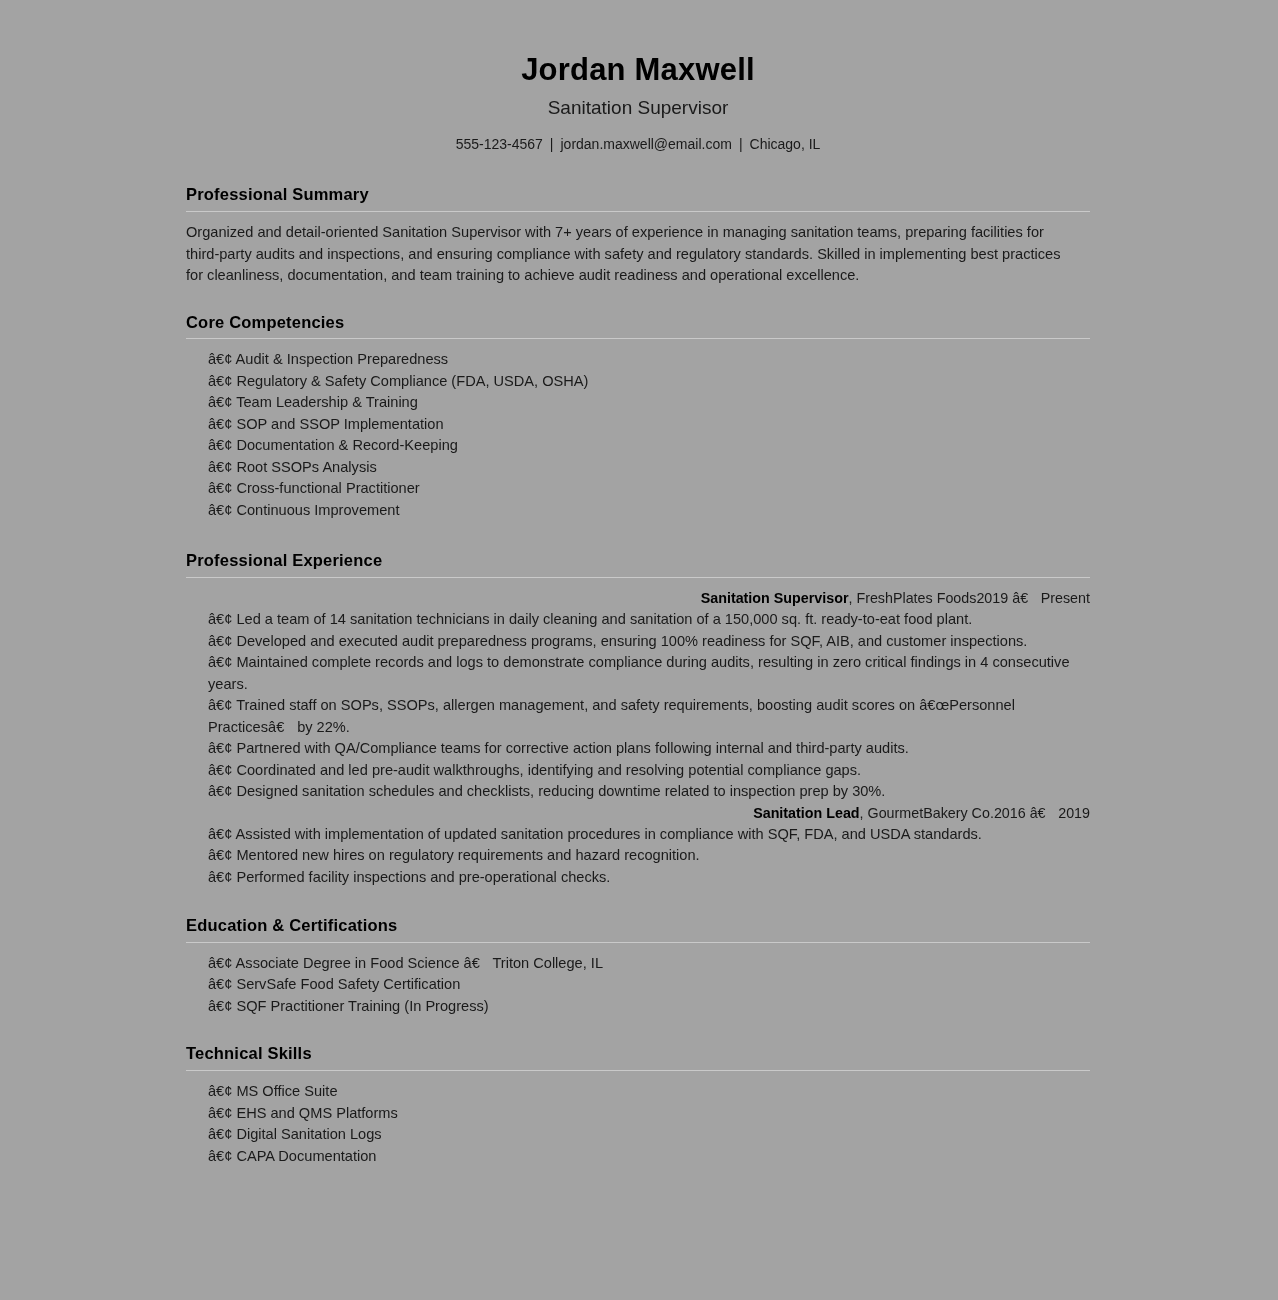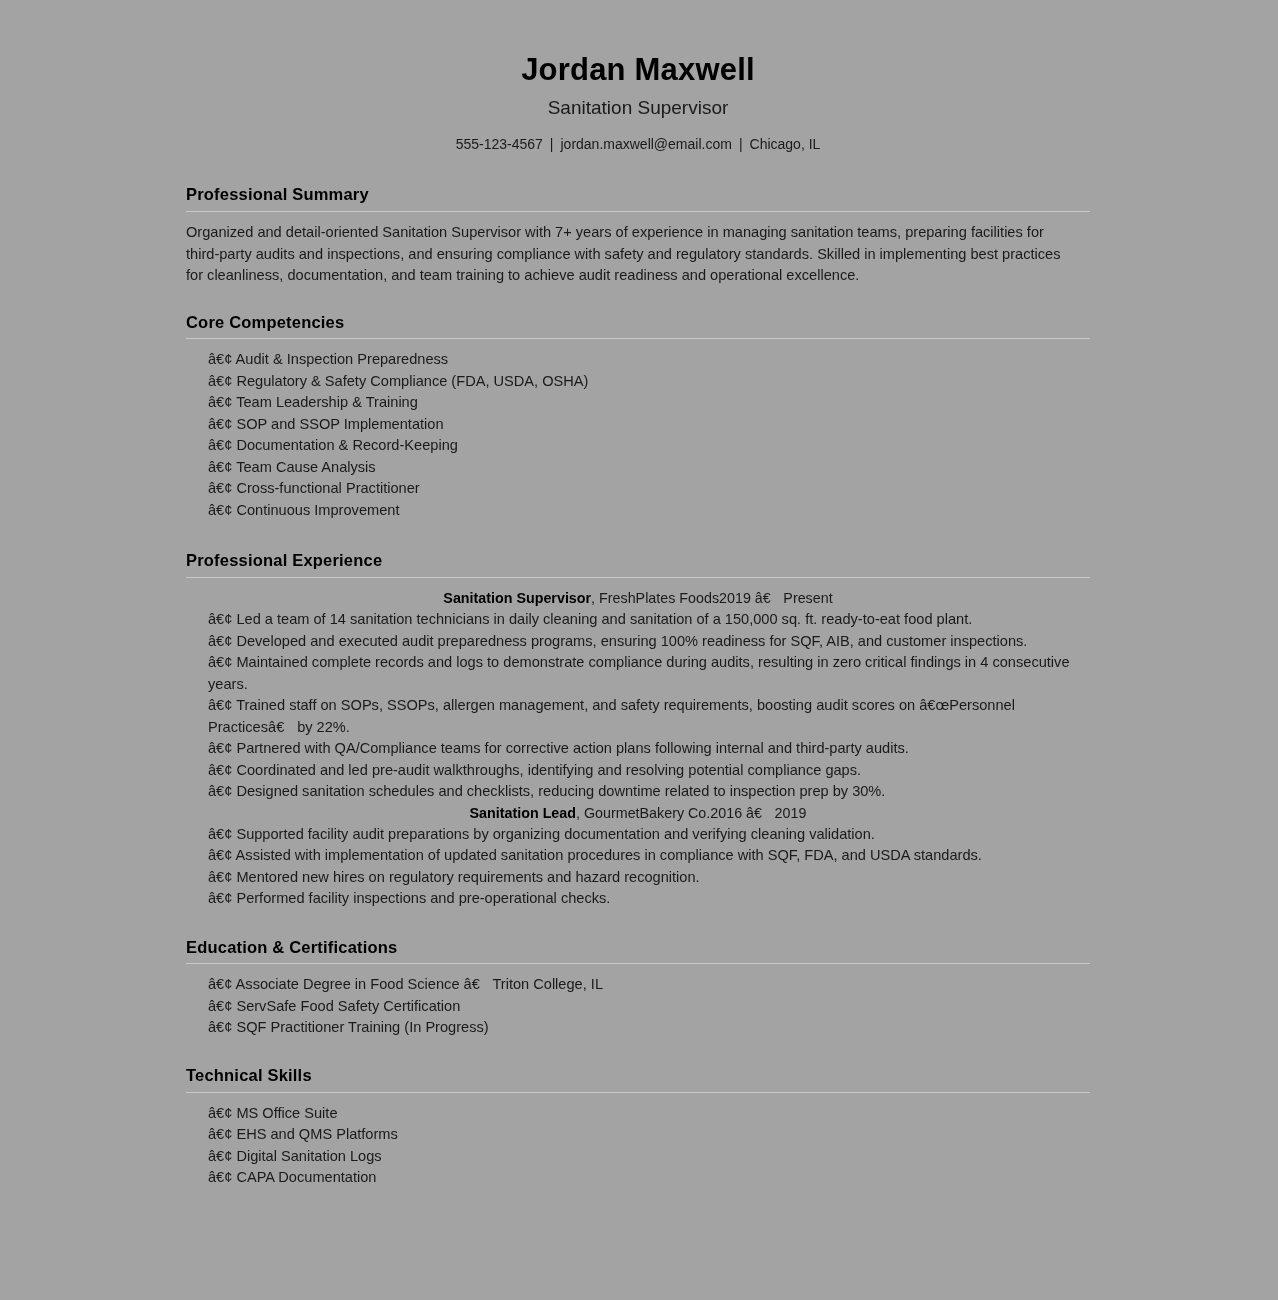--- a/index.html
+++ b/index.html
@@ -89,21 +89,21 @@
   .blist li {
     font-size: 14.6px;
     line-height: 21.5px;
     color: #1a1a1a;
   }
 
   
   .job { margin-top: 2px; }
   .job-head {
     display: flex;
-    justify-content: center;
+    justify-content: flex-end;
     align-items: baseline;
     font-size: 14.3px;
     line-height: 21px;
     width: 904px;
   }
   .job-left { white-space: nowrap; }
   .job-role { font-weight: bold; color: #000000; }
   .job-company { font-weight: normal; color: #1a1a1a; }
   .job-dates {
     font-weight: normal;
@@ -146,21 +146,21 @@
 
     <div class="section" style="margin-top:26px;">
       <div class="section-title">Core Competencies</div>
       <div class="rule"></div>
       <ul class="blist" id="competencies-list">
           <li>â€¢ Audit &amp; Inspection Preparedness</li>
           <li>â€¢ Regulatory &amp; Safety Compliance (FDA, USDA, OSHA)</li>
           <li>â€¢ Team Leadership &amp; Training</li>
           <li>â€¢ SOP and SSOP Implementation</li>
           <li>â€¢ Documentation &amp; Record-Keeping</li>
-          <li>â€¢ Team Cause Analysis</li>
+          <li>â€¢ Root SSOPs Analysis</li>
           <li>â€¢ Cross-functional Practitioner</li>
           <li>â€¢ Continuous Improvement</li>
         </ul>
     </div>
 
     <div class="section" style="margin-top:30px;">
       <div class="section-title exp-section-title">Professional Experience</div>
       <div class="rule"></div>
       <div id="experience-list">
           <div class="job">
@@ -177,21 +177,20 @@
               <li>â€¢ Coordinated and led pre-audit walkthroughs, identifying and resolving potential compliance gaps.</li>
               <li>â€¢ Designed sanitation schedules and checklists, reducing downtime related to inspection prep by 30%.</li>
             </ul>
           </div>
           <div class="job">
             <div class="job-head">
               <div class="job-left"><span class="job-role">Sanitation Lead</span><span class="job-company">, GourmetBakery Co.</span></div>
               <div class="job-dates">2016 â€ 2019</div>
             </div>
             <ul class="job-bullets">
-              <li>â€¢ Supported facility audit preparations by organizing documentation and verifying cleaning validation.</li>
               <li>â€¢ Assisted with implementation of updated sanitation procedures in compliance with SQF, FDA, and USDA standards.</li>
               <li>â€¢ Mentored new hires on regulatory requirements and hazard recognition.</li>
               <li>â€¢ Performed facility inspections and pre-operational checks.</li>
             </ul>
           </div>
         </div>
     </div>
 
     <div class="section" style="margin-top:28px;">
       <div class="section-title">Education &amp; Certifications</div>

